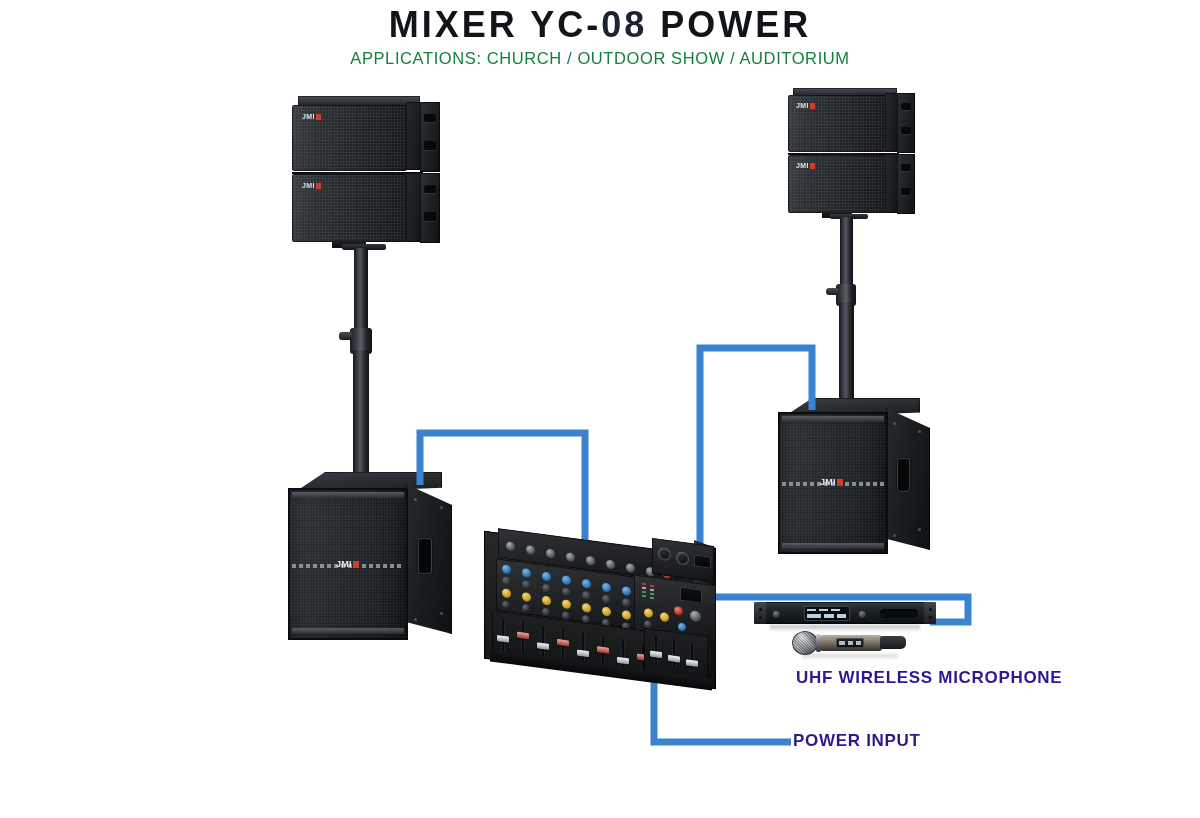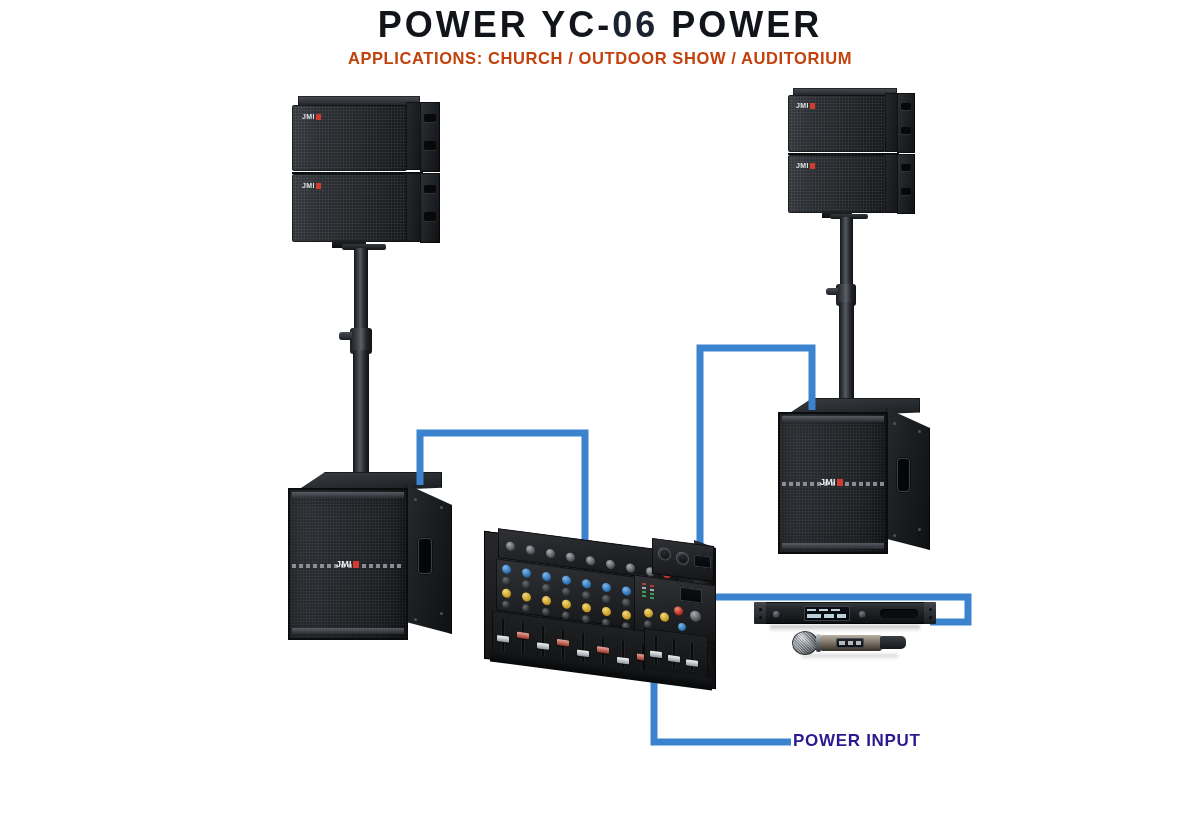--- a/index.html
+++ b/index.html
@@ -35,23 +35,23 @@
     font-weight: 700;
     letter-spacing: 3.0px;
     color: #111418;
     line-height: 1.05;
     white-space: nowrap;
   }
   .title .num { color: #1b2230; font-weight: 800; }
   .subtitle {
     margin-top: 5px;
     font-size: 16.5px;
-    font-weight: 700;
+    font-weight: 400;
     letter-spacing: 0.6px;
-    color: #c2410c;
+    color: #15803d;
     white-space: nowrap;
   }
 
   
   .wire-layer {
     position: absolute; left: 0; top: 0;
     width: 1200px; height: 818px;
     pointer-events: none;
   }
   .wire-layer polyline { fill: none; stroke-linecap: butt; stroke-linejoin: miter; }
@@ -382,21 +382,21 @@
     background: linear-gradient(180deg, rgba(60,64,70,.25), rgba(255,255,255,0));
     filter: blur(1.5px);
   }
 </style>
 </head>
 <body>
 
 <div id="stage">
 
   <div class="header">
-    <div class="title"><span>POWER YC-</span><span class="num">06</span><span> POWER</span></div>
+    <div class="title"><span>MIXER YC-</span><span class="num">08</span><span> POWER</span></div>
     <div class="subtitle">APPLICATIONS: CHURCH / OUTDOOR SHOW / AUDITORIUM</div>
   </div>
 
   <div class="la-stack" style="left:292px; top:96px; width:150px; height:152px;">
 
     <div class="la-mod" style="left:0; top:0; width:150px; height:76px;">
       <div class="la-top" style="left:6px;  top:0;  width:122px; height:10px;"></div>
       <div class="la-face" style="left:0;    top:9px; width:115px; height:66px;"></div>
       <div class="la-side" style="left:114px;top:6px; width:17px;  height:68px;"></div>
       <div class="la-bracket" style="left:128px; top:6px; width:20px; height:70px;"></div>
@@ -626,15 +626,16 @@
     <div class="mic-body" style="left:28px;top:7px;  width:62px; height:16px;"></div>
     <div class="mic-window" style="left:44px;top:10px; width:28px; height:10px;">
       <div class="mic-win-seg" style="left:3px;  top:3px; width:6px; height:4px;"></div>
       <div class="mic-win-seg" style="left:12px; top:3px; width:5px; height:4px;"></div>
       <div class="mic-win-seg" style="left:20px; top:3px; width:5px; height:4px;"></div>
     </div>
     <div class="mic-tail" style="left:88px;top:8px;  width:26px; height:13px; border-radius:2px 5px 5px 2px;"></div>
     <div class="mic-shadow" style="left:10px;top:26px; width:96px; height:6px;"></div>
   </div>
 
+  <div class="lbl lbl-mic">UHF WIRELESS MICROPHONE</div>
   <div class="lbl lbl-power">POWER INPUT</div>
 
 </div>
 
 </body></html>

